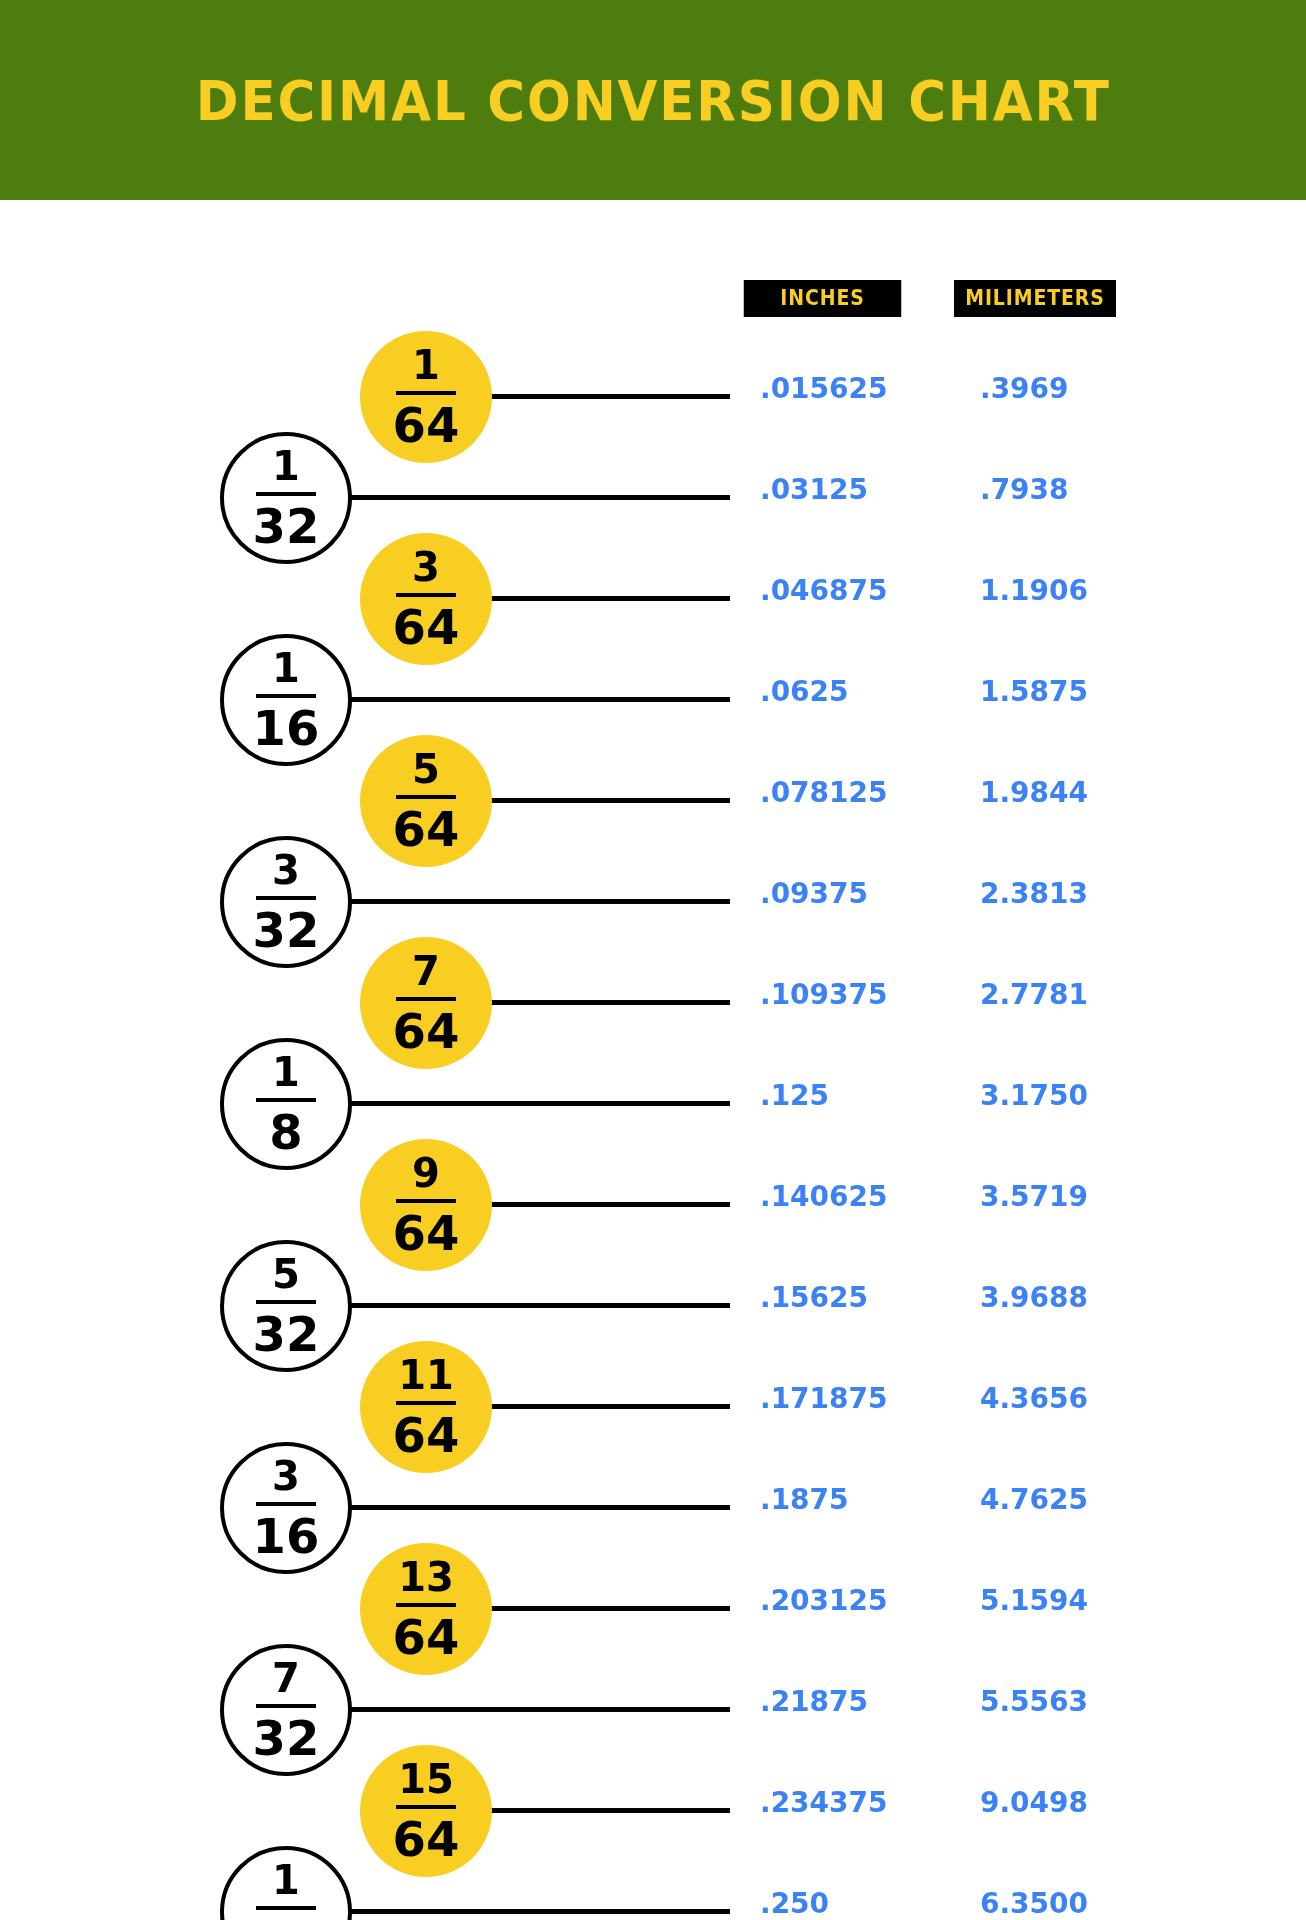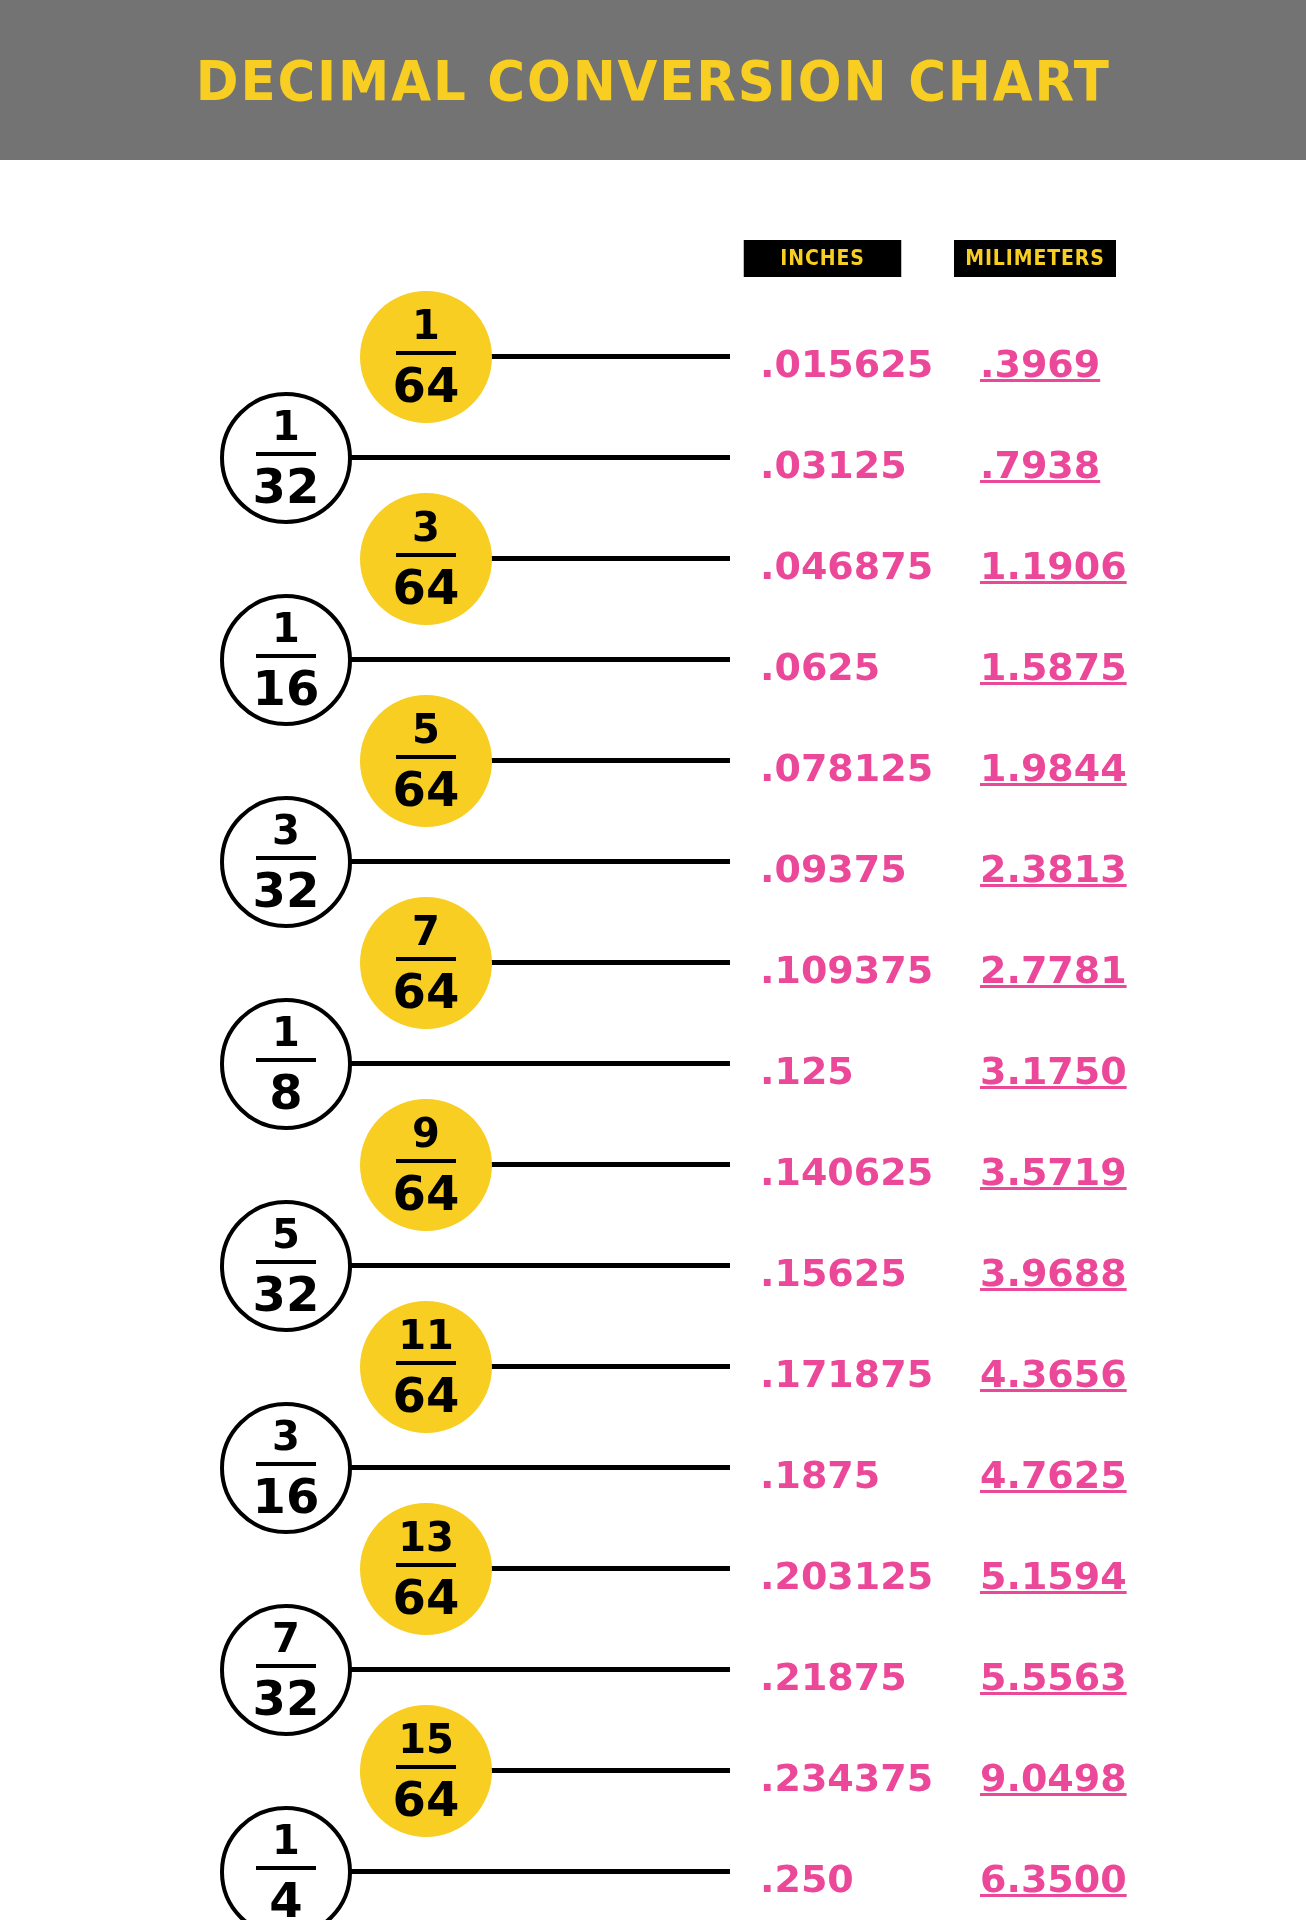--- a/index.html
+++ b/index.html
@@ -12,22 +12,22 @@
   body {
     font-family: "Liberation Sans", sans-serif;
     position: relative;
     width: 1306px;
     min-height: 1920px;
     overflow: hidden;
   }
 
   
   .header-bar {
-    background: #737373;
-    height: 160px;
+    background: #4d7c0f;
+    height: 200px;
     display: flex;
     align-items: center;
     justify-content: center;
     width: 100%;
   }
   .header-title {
     color: #F7CE21;
     font-family: "DejaVu Sans", sans-serif;
     font-weight: bold;
     font-size: 56px;
@@ -117,27 +117,27 @@
     background: #000000;
     margin: 2px 0 4px 0;
   }
   .frac .den { font-size: 48px; padding-top: 2px; }
 
   
   .val {
     position: absolute;
     font-family: "DejaVu Sans", sans-serif;
     font-weight: bold;
-    font-size: 38px;
-    color: #ec4899;
-    top: 36px;
+    font-size: 28px;
+    color: #3b82f6;
+    top: 26px;
     white-space: nowrap;
   }
   .val.inches { left: 760px; }
-  .val.mm     { left: 980px; text-decoration: underline; }
+  .val.mm     { left: 980px; }
 </style>
 </head>
 <body>
 
 <div class="header-bar">
   <div class="header-title">DECIMAL CONVERSION CHART</div>
 </div>
 
 <div class="col-headers">
   <div class="col-head inches">INCHES</div>

